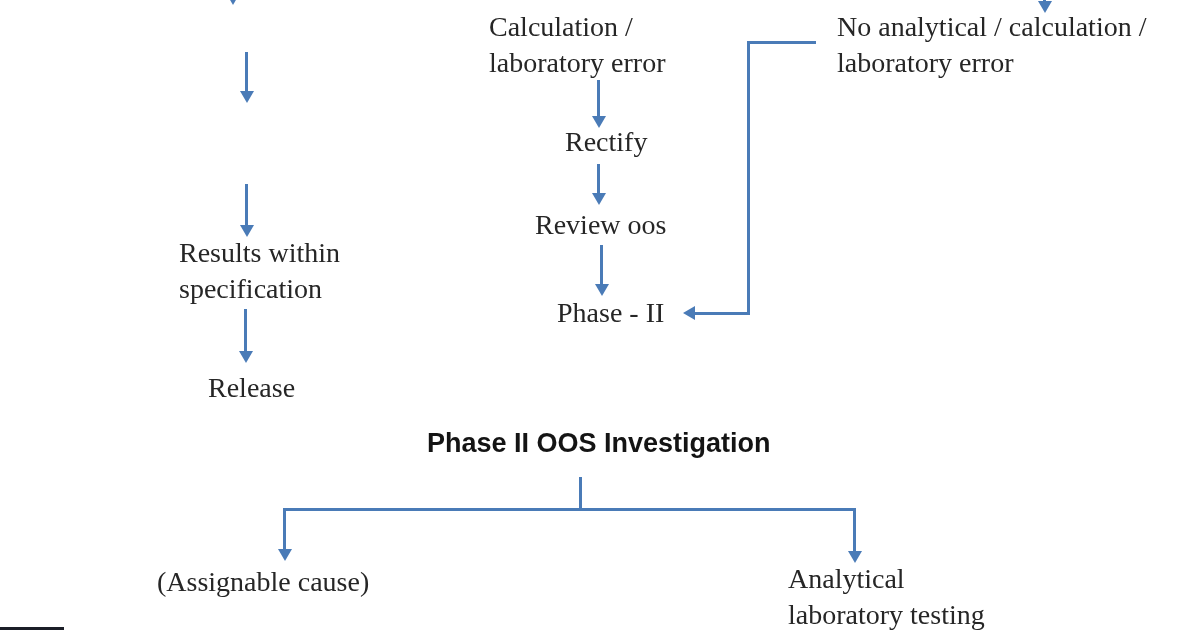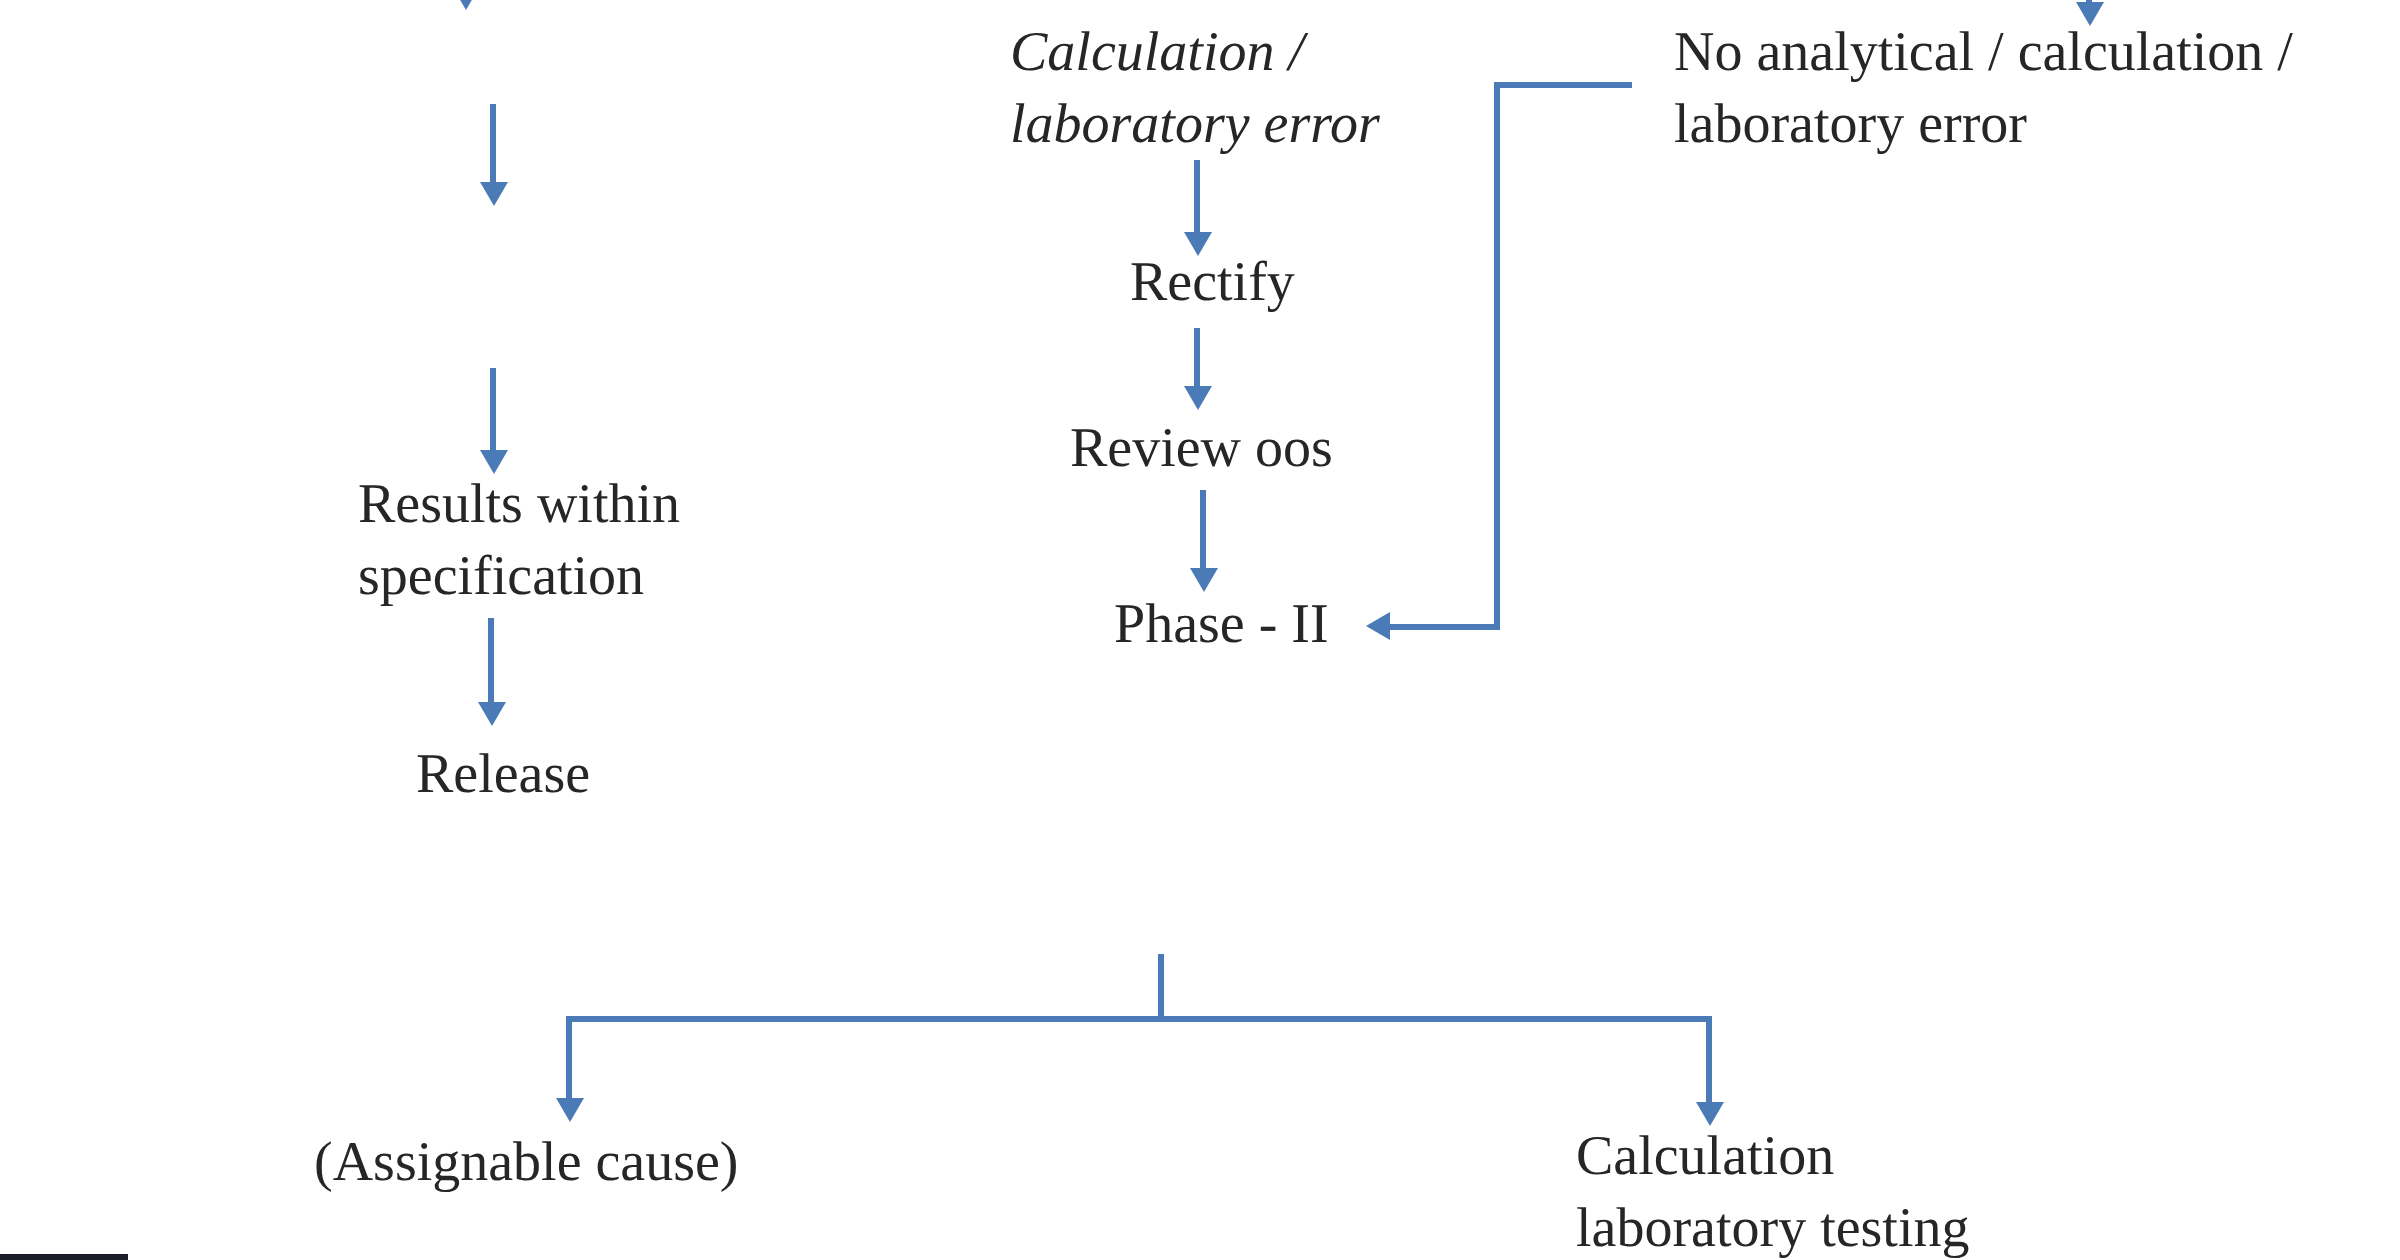--- a/index.html
+++ b/index.html
@@ -63,21 +63,21 @@
     <span>specification</span>
   </div>
 
   <div class="vshaft" style="left:244px;top:309px;height:43px;"></div>
   <div class="head-down" style="left:239px;top:351px;"></div>
 
   <div class="node" style="left:208px;top:370px;">
     <span>Release</span>
   </div>
 
-  <div class="node" style="left:505px;top:9px;font-style:italic;">
+  <div class="node" style="left:489px;top:9px;">
     <span>Calculation /</span>
     <span>laboratory error</span>
   </div>
 
   <div class="vshaft" style="left:597px;top:80px;height:37px;"></div>
   <div class="head-down" style="left:592px;top:116px;"></div>
 
   <div class="node" style="left:565px;top:124px;text-align:center;">
     <span>Rectify</span>
   </div>
@@ -99,34 +99,35 @@
   <div class="node" style="left:837px;top:9px;">
     <span>No analytical / calculation /</span>
     <span>laboratory error</span>
   </div>
 
   <div class="hshaft" style="left:747px;top:41px;width:69px;"></div>
   <div class="vshaft" style="left:747px;top:41px;height:274px;"></div>
   <div class="hshaft" style="left:694px;top:312px;width:56px;"></div>
   <div class="head-left" style="left:683px;top:306px;"></div>
 
+  <div class="heading" style="left:427px;top:428px;">Phase II OOS Investigation</div>
 
   <div class="vshaft" style="left:579px;top:477px;height:33px;"></div>
   <div class="hshaft" style="left:283px;top:508px;width:573px;"></div>
 
   <div class="vshaft" style="left:283px;top:508px;height:42px;"></div>
   <div class="head-down" style="left:278px;top:549px;"></div>
 
   <div class="vshaft" style="left:853px;top:508px;height:44px;"></div>
   <div class="head-down" style="left:848px;top:551px;"></div>
 
   <div class="node" style="left:157px;top:564px;">
     <span>(Assignable cause)</span>
   </div>
 
   <div class="node" style="left:788px;top:561px;">
-    <span>Calculation</span>
+    <span>Analytical</span>
     <span>laboratory testing</span>
   </div>
 
   <div class="footer-bar" style="left:0;top:627px;width:64px;height:3px;"></div>
 
 </div>
 
 </body></html>

